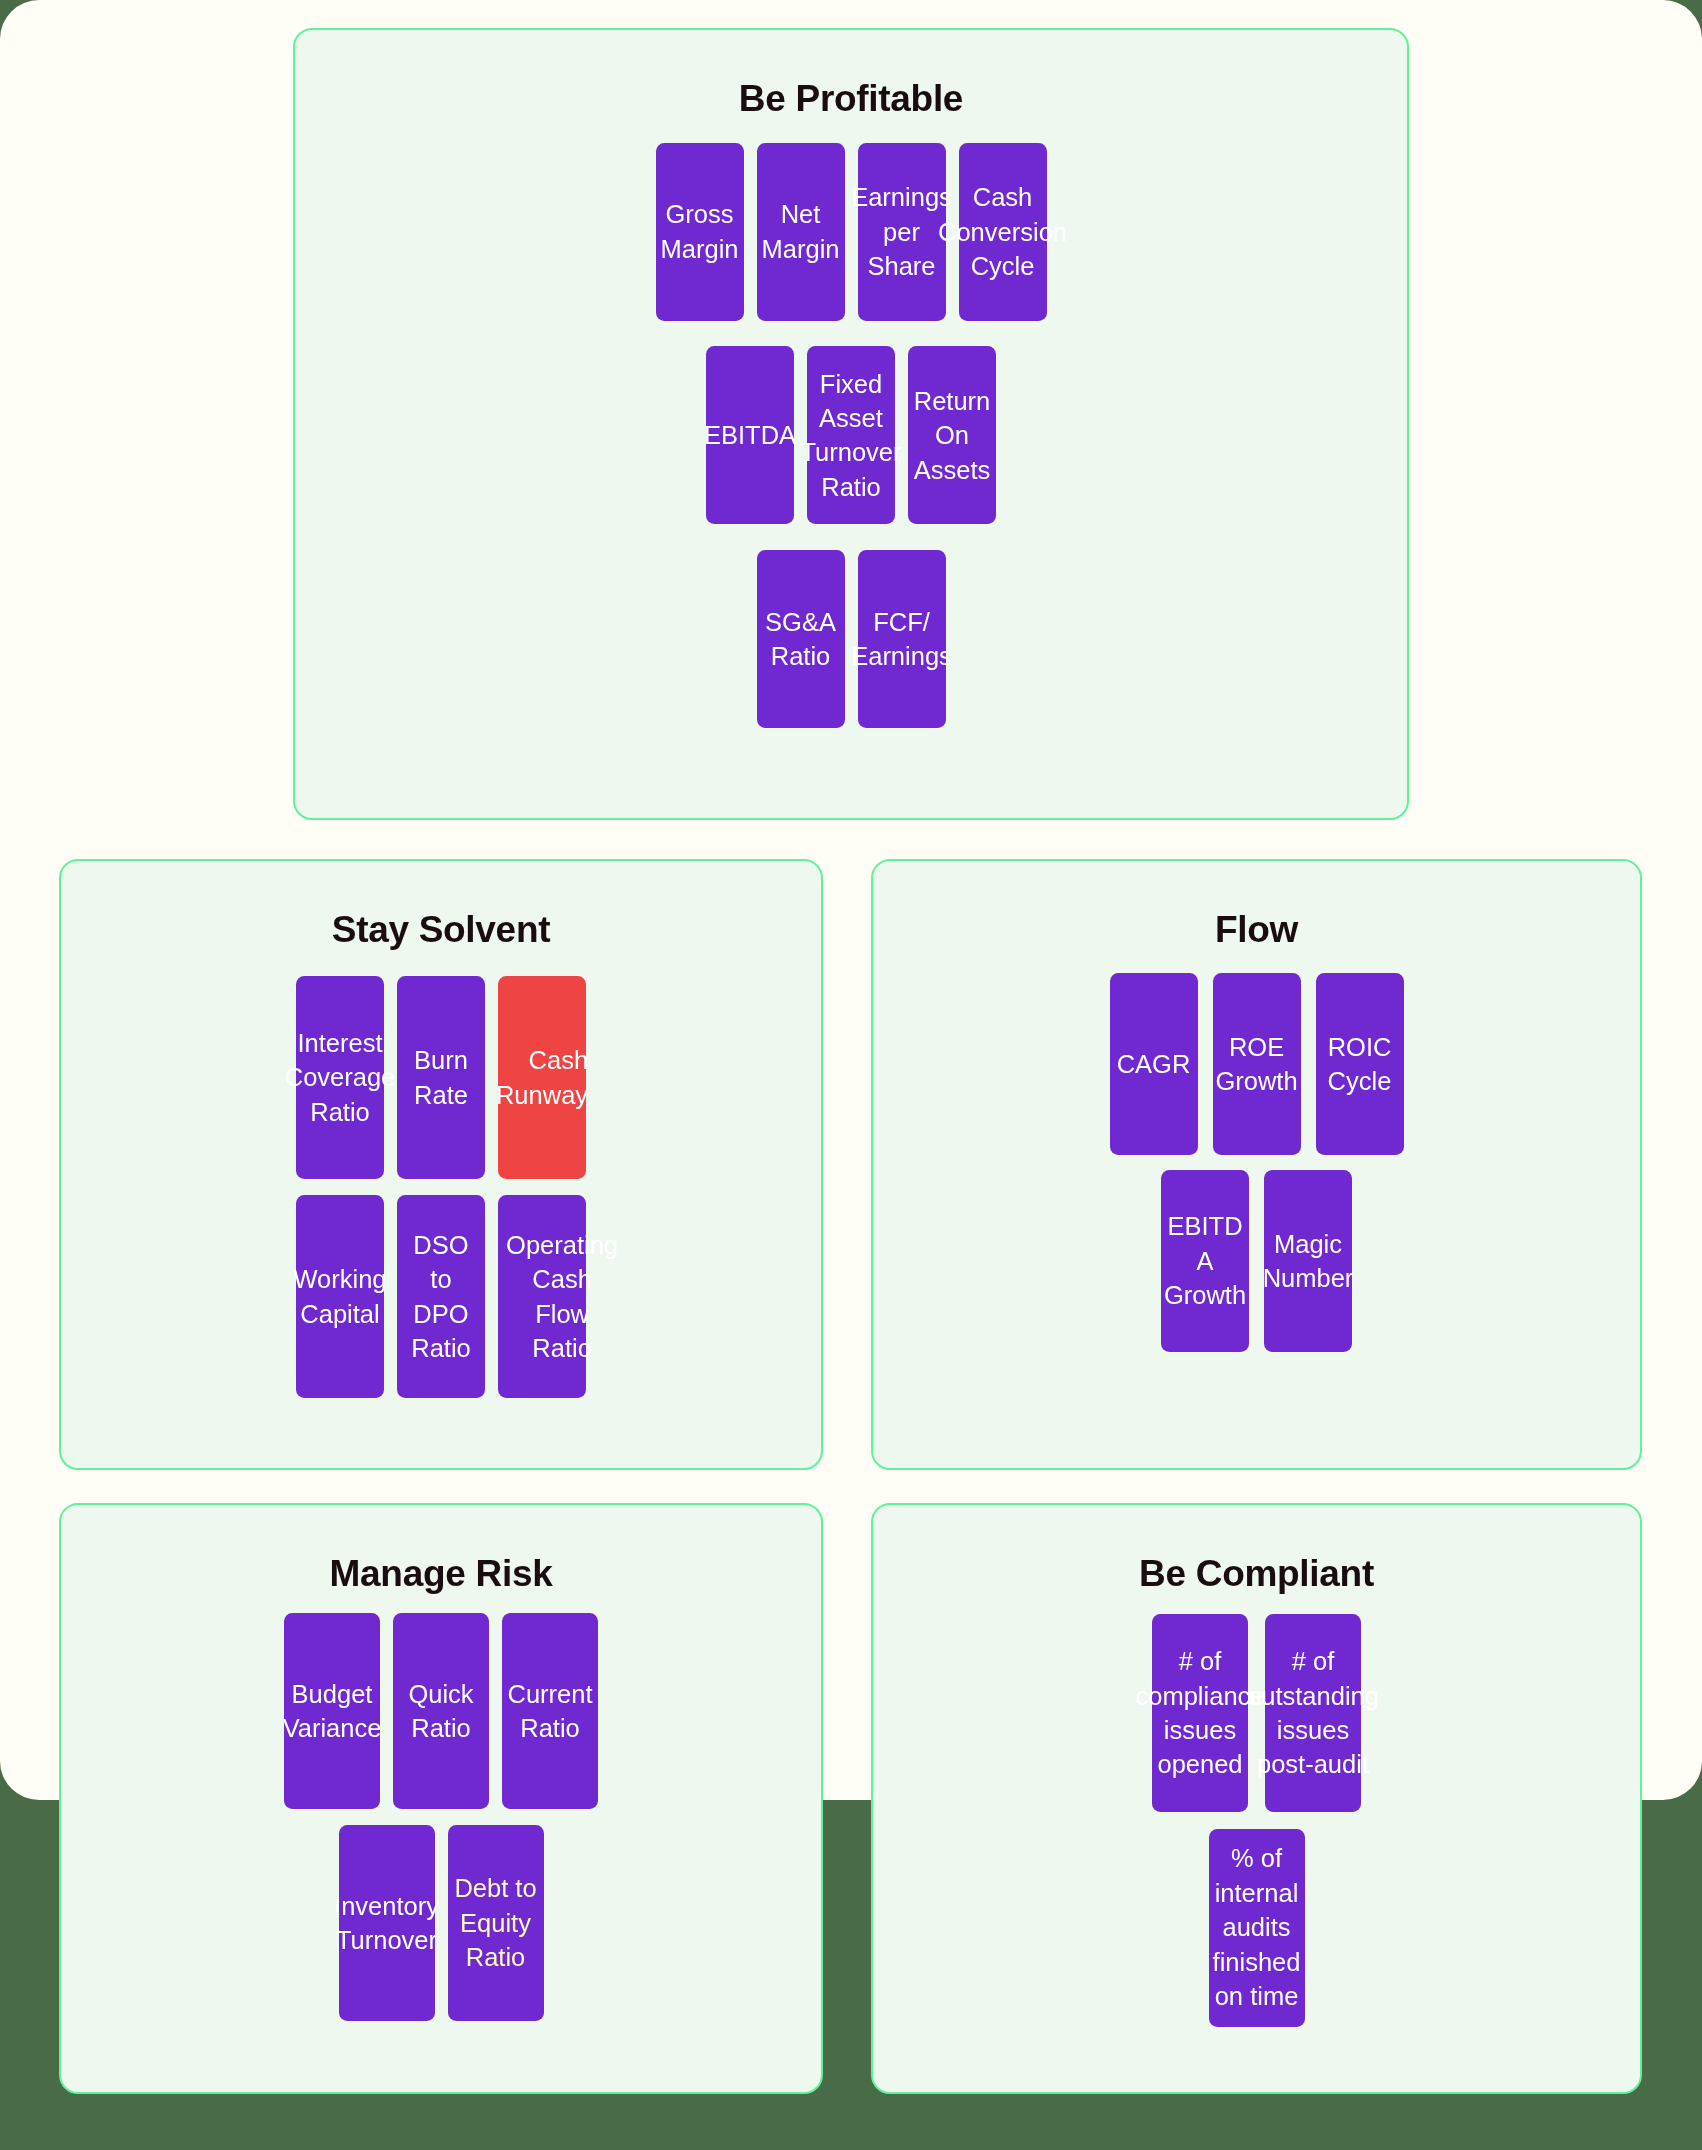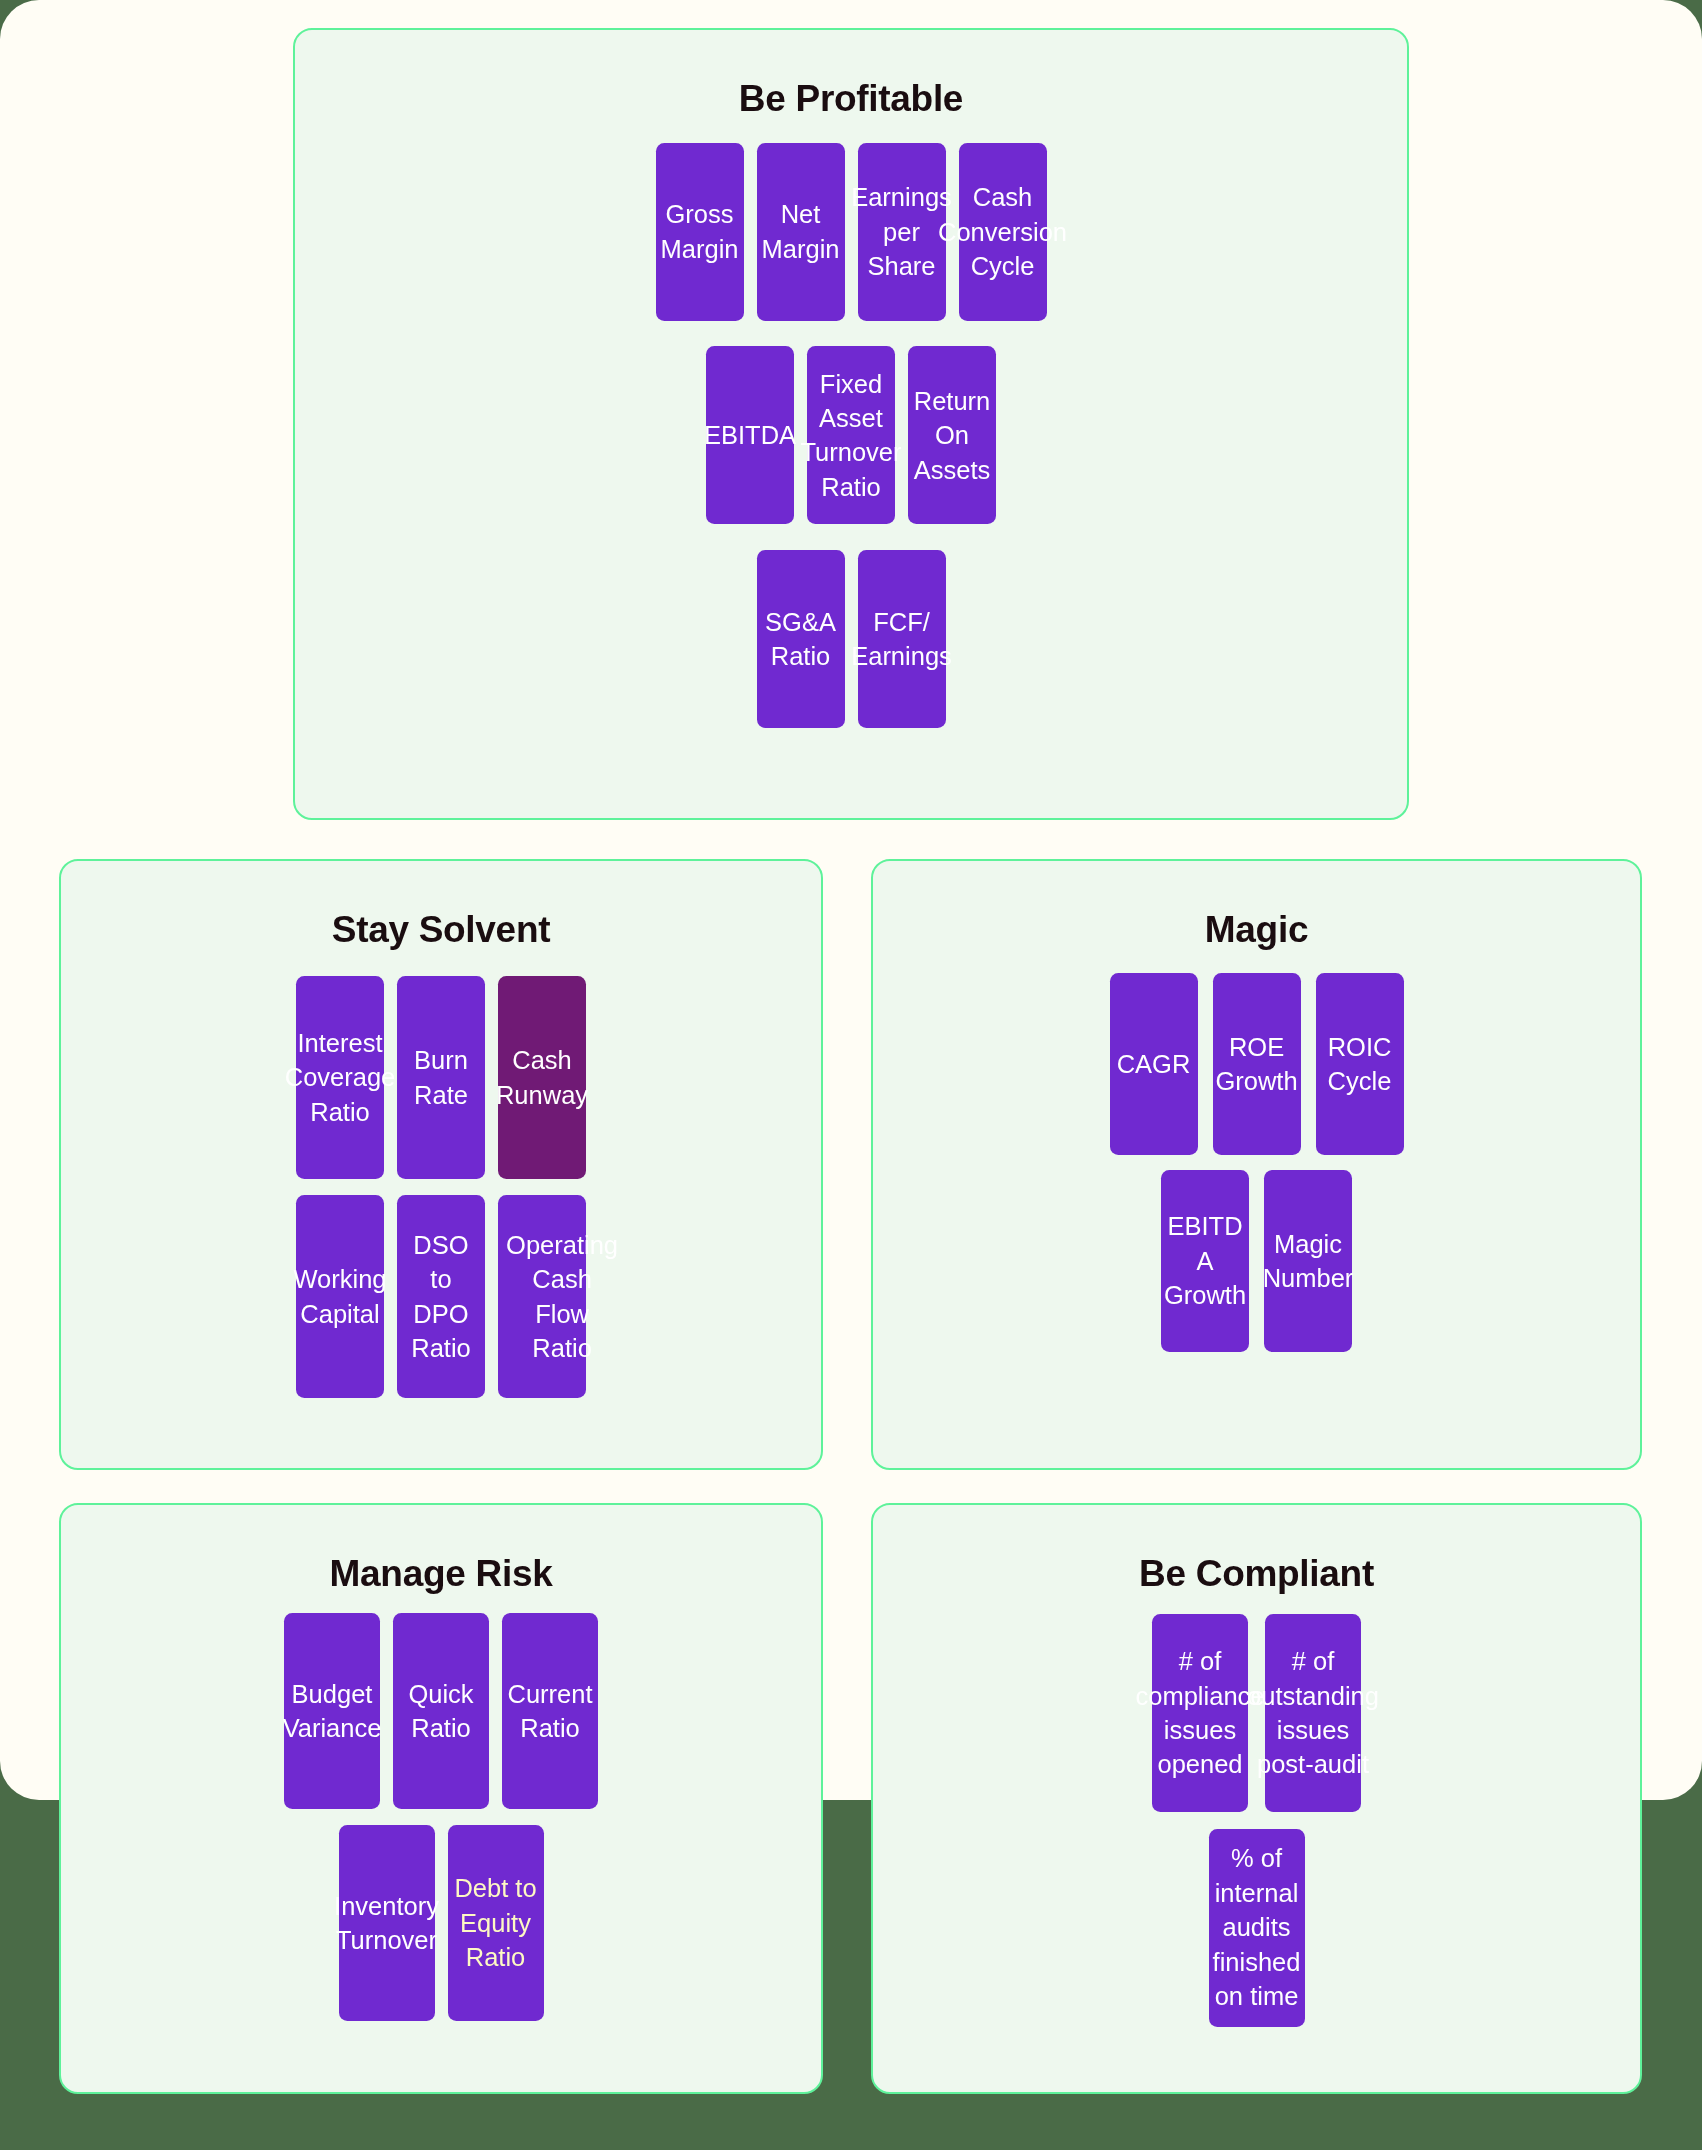--- a/index.html
+++ b/index.html
@@ -157,32 +157,32 @@
       <div class="card" style="background: rgb(112, 41, 208); color: rgb(255, 255, 255);">FCF/ Earnings</div>
     </div>
   </section>
 
   <section class="panel" id="panel-solvent" style="background: rgb(238, 248, 238); border-color: rgb(94, 242, 154);">
     <h2 class="panel-title" style="color: rgb(26, 13, 16);">Stay Solvent</h2>
 
     <div class="row" id="ss-row1">
       <div class="card" style="background: rgb(112, 41, 208); color: rgb(255, 255, 255);">Interest Coverage Ratio</div>
       <div class="card" style="background: rgb(112, 41, 208); color: rgb(255, 255, 255);">Burn Rate</div>
-      <div class="card" style="background: #701a75; color: rgb(255, 255, 255);">Cash Runway</div>
+      <div class="card" style="background: #ef4444; color: rgb(255, 255, 255); text-align: right;">Cash Runway</div>
     </div>
 
     <div class="row" id="ss-row2">
       <div class="card" style="background: rgb(112, 41, 208); color: rgb(255, 255, 255);">Working Capital</div>
       <div class="card" style="background: rgb(112, 41, 208); color: rgb(255, 255, 255);">DSO to DPO Ratio</div>
       <div class="card" style="background: rgb(112, 41, 208); color: rgb(255, 255, 255); padding-left: 47px;">Operating Cash Flow Ratio</div>
     </div>
   </section>
 
   <section class="panel" id="panel-grow" style="background: rgb(238, 248, 238); border-color: rgb(94, 242, 154);">
-    <h2 class="panel-title" style="color: rgb(26, 13, 16);">Magic</h2>
+    <h2 class="panel-title" style="color: rgb(26, 13, 16);">Flow</h2>
 
     <div class="row" id="gr-row1">
       <div class="card" style="background: rgb(112, 41, 208); color: rgb(255, 255, 255);">CAGR</div>
       <div class="card" style="background: rgb(112, 41, 208); color: rgb(255, 255, 255);">ROE Growth</div>
       <div class="card" style="background: rgb(112, 41, 208); color: rgb(255, 255, 255);">ROIC Cycle</div>
     </div>
 
     <div class="row" id="gr-row2">
       <div class="card" style="background: rgb(112, 41, 208); color: rgb(255, 255, 255);">EBITDA Growth</div>
       <div class="card" style="background: rgb(112, 41, 208); color: rgb(255, 255, 255);">Magic Number</div>

